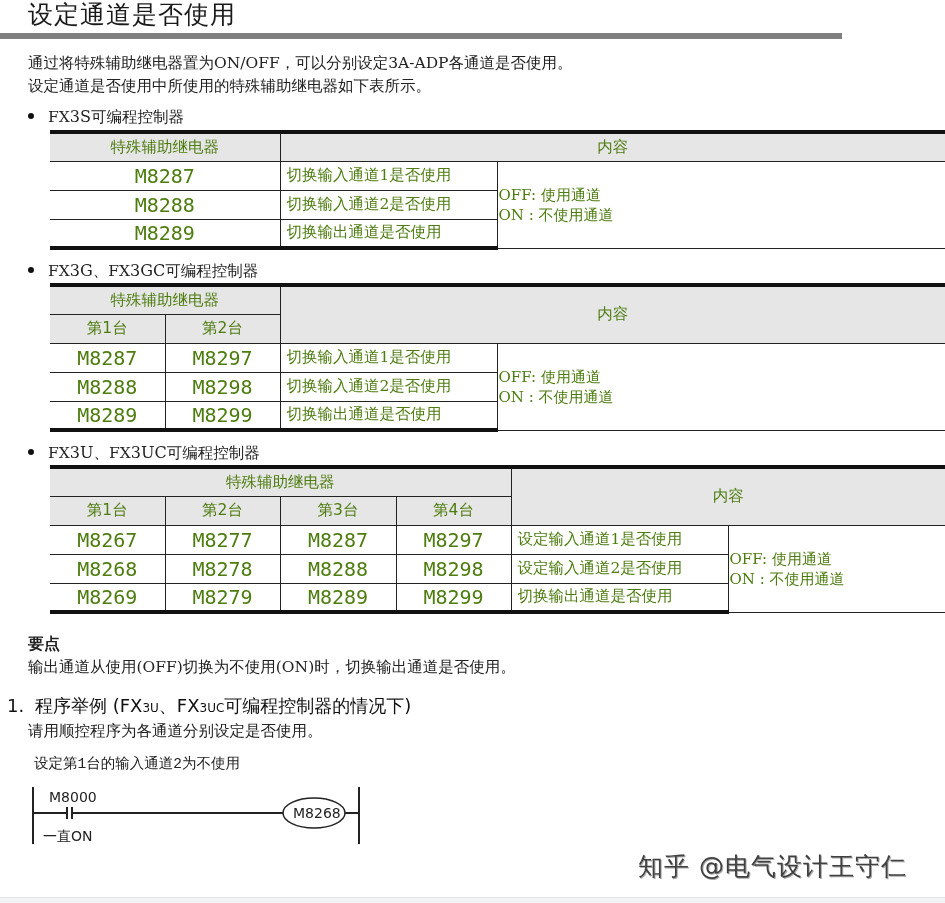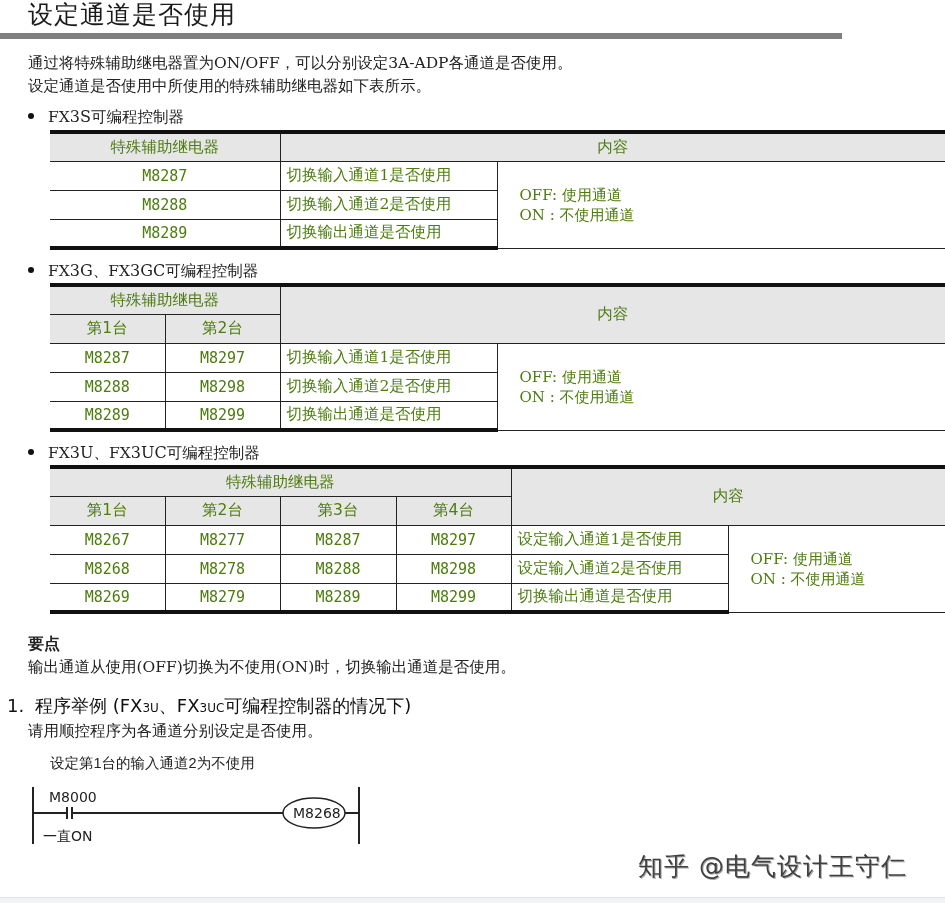--- a/index.html
+++ b/index.html
@@ -11,28 +11,28 @@
   .bullet { position:absolute; left:28px; font-size:15.5px; color:#222; }
   .bullet .dot { display:inline-block; width:6px; height:6px; border-radius:50%; background:#111; margin-right:14px; vertical-align:middle; position:relative; top:-2px; }
   .bullet .sub { font-size:16px; }
   table.t { position:absolute; left:50px; border-collapse:collapse; font-size:15.5px; color:#4d7c0f; }
   table.t td, table.t th { border:1px solid #222; padding:0 6px; height:29px; box-sizing:border-box; }
   table.t th { background:#e6e6e6; font-weight:normal; font-family:"DejaVu Sans","Liberation Sans",sans-serif; font-size:15.5px; }
   table.t tr:first-child th { border-top:4px solid #111; }
   table.t tr:last-child td { border-bottom:4px solid #111; }
   table.t td:first-child, table.t th:first-child { border-left:none; }
   table.t td:last-child, table.t th:last-child { border-right:none; }
-  table.t td.c { text-align:center; font-family:"DejaVu Sans Mono","Liberation Mono",monospace; font-size:15px; }
+  table.t td.c { text-align:center; font-family:"DejaVu Sans Mono","Liberation Mono",monospace; font-size:20px; }
   table.t td.l { text-align:left; }
-  table.t td.note { vertical-align:middle; font-size:15px; line-height:20px; padding-left:22px; }
+  table.t td.note { vertical-align:middle; font-size:15px; line-height:20px; padding-left:1px; }
   .keypoint-h { position:absolute; left:28px; top:634px; font-size:16px; font-weight:bold; font-family:"DejaVu Sans","Liberation Sans",sans-serif; }
   .sec-h { position:absolute; left:7px; top:694px; font-size:18px; font-family:"DejaVu Sans","Liberation Sans",sans-serif; color:#111; }
   .sec-h .num { display:inline-block; width:28px; }
   .sec-h .sub { font-size:12px; }
-  .caption { position:absolute; left:34px; top:754px; font-size:14.5px; font-family:Liberation Sans, sans-serif;margin-left:16px; }
+  .caption { position:absolute; left:34px; top:754px; font-size:14.5px; font-family:Liberation Mono, monospace; }
   .ladder { position:absolute; left:0; top:780px; width:400px; height:70px; }
   .ladder text { font-family:"DejaVu Sans","Liberation Sans",sans-serif; font-size:14px; fill:#222; }
   .watermark { position:absolute; left:638px; top:850px; font-size:25px; color:#404040; font-family:"DejaVu Sans","Liberation Sans",sans-serif; letter-spacing:1px; text-shadow:1px 1px 0 #aaa; }
   .bottom-strip { position:absolute; left:0; top:897px; width:945px; height:6px; background:#f2f3f5; border-top:1px solid #dfe2e6; }
 </style>
 </head>
 <body>
 
 <div class="title">设定通道是否使用</div>
 <div class="title-bar"></div>

